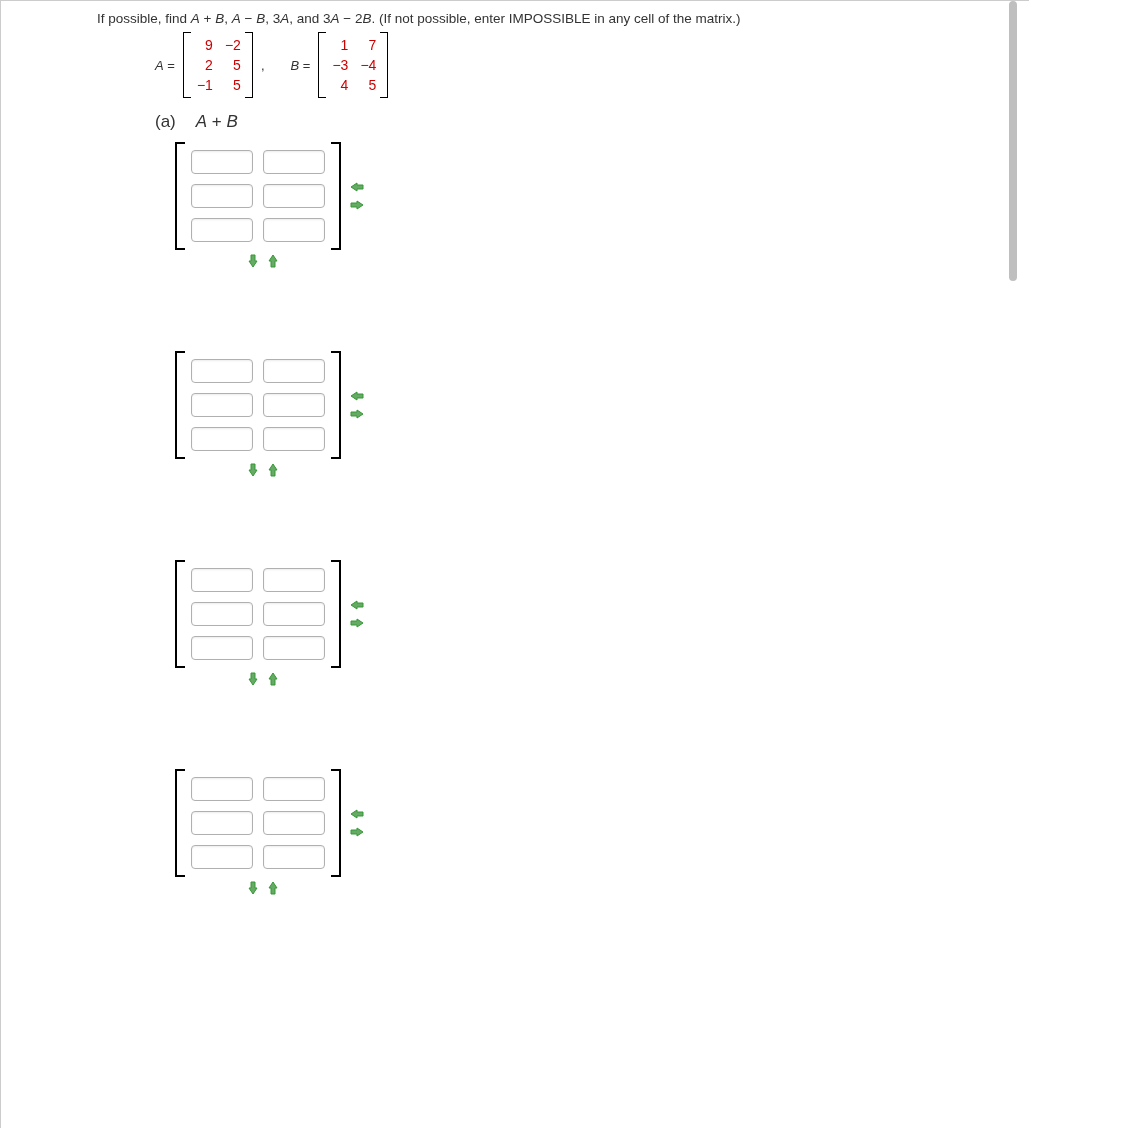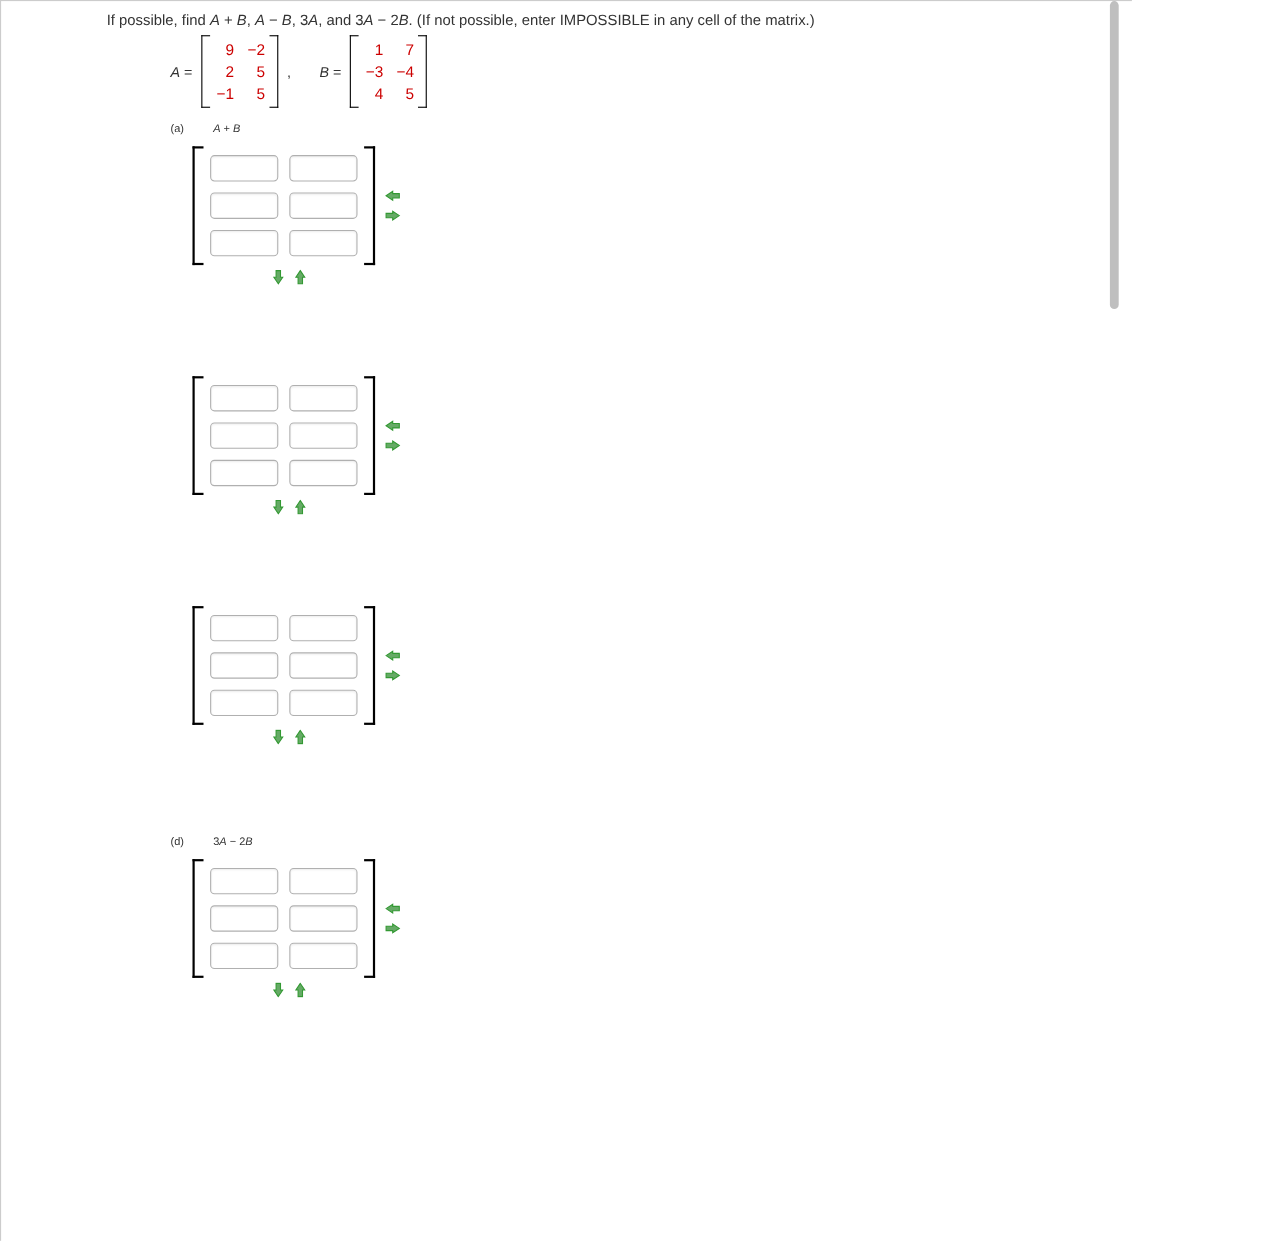--- a/index.html
+++ b/index.html
@@ -70,21 +70,21 @@
     line-height: 20px;
   }
   .mat-body span { text-align: right; min-width: 18px; }
   .part {
     margin-top: 14px;
     margin-bottom: 80px;
   }
   .part-head {
     margin-left: 58px;
     margin-bottom: 10px;
-    font-size: 10px;
+    font-size: 17px;
   }
   .part-head .plabel { display:inline-block; width: 36px; }
   .answer-matrix {
     margin-left: 78px;
     display: flex;
     align-items: stretch;
     gap: 0;
   }
   .ibrk {
     width: 8px;
@@ -273,24 +273,20 @@
       <span class="arrow"><svg viewBox="0 0 16 14">
             <polygon points="8,13 4,7 6,7 6,1 10,1 10,7 12,7" fill="#6a6" stroke="#393" stroke-width="1"></polygon>
           </svg></span>
       <span class="arrow"><svg viewBox="0 0 16 14">
             <polygon points="8,1 4,7 6,7 6,13 10,13 10,7 12,7" fill="#6a6" stroke="#393" stroke-width="1"></polygon>
           </svg></span>
     </div>
   </div>
 
   <div class="part" style="margin-bottom:8px">
-    <div class="part-head">
-      <span class="plabel">(d)</span>
-      <span>3</span><span class="math-i">A</span><span> − </span><span>2</span><span class="math-i">B</span>
-    </div>
     <div class="answer-matrix">
       <span class="ibrk left"></span>
       <span class="in-body">
         <input class="cell-input" style="">
         <input class="cell-input" style="">
         <input class="cell-input" style="">
         <input class="cell-input" style="">
         <input class="cell-input" style="">
         <input class="cell-input" style="">
       </span>

